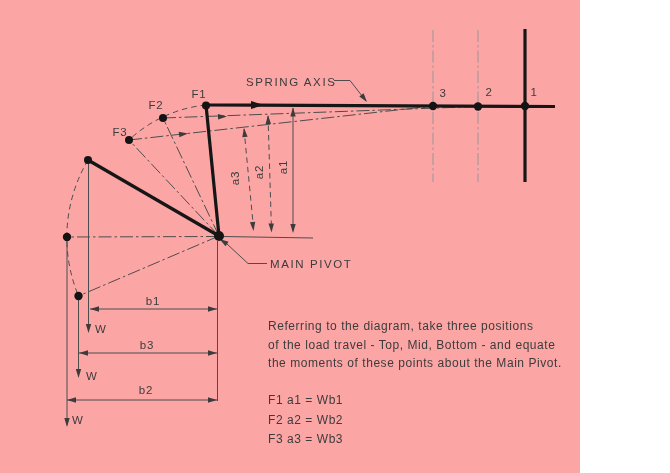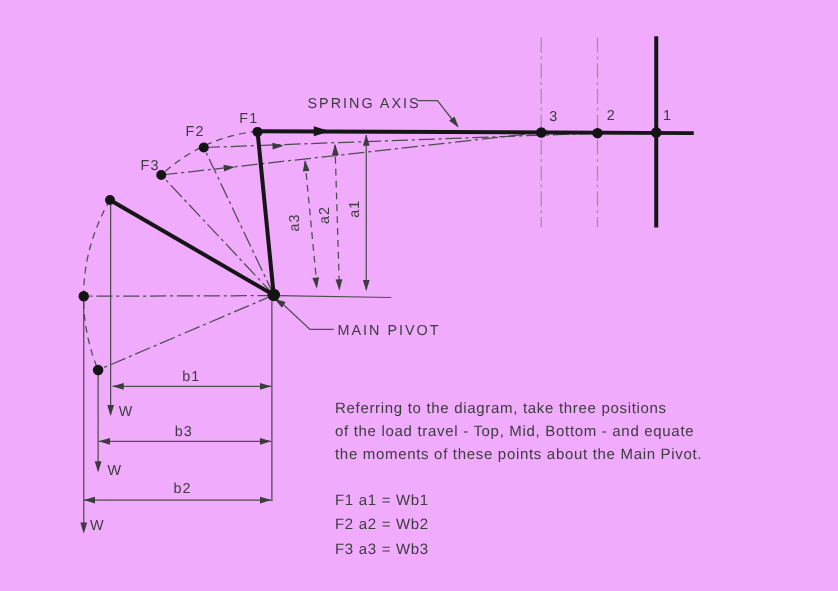--- a/index.html
+++ b/index.html
@@ -1,16 +1,16 @@
 <!DOCTYPE html>
 <html><head>
 <meta charset="utf-8">
 <style>
   html,body{margin:0;padding:0;background:#ffffff;}
-  .stage{position:relative;width:670px;height:473px;background:#f0abfc;overflow:hidden;}
+  .stage{position:relative;width:580px;height:473px;background:#fca5a5;overflow:hidden;}
   svg{display:block;}
   .cadtext{font-family:"Liberation Sans",sans-serif;fill:#3c3c3c;}
   .lbl{font-size:11.5px;letter-spacing:0.8px;}
   .caps{font-size:11.5px;letter-spacing:1.6px;}
   .note{font-size:12px;letter-spacing:0.55px;}
   .thick{stroke:#161616;stroke-width:3.2;fill:none;}
   .thin{stroke:#4d4d4d;stroke-width:1;fill:none;}
   .cline{stroke:#4d4d4d;stroke-width:1;fill:none;stroke-dasharray:13 3 2.5 3;}
   .dashed{stroke:#4d4d4d;stroke-width:1;fill:none;stroke-dasharray:5.5 4;}
   .faint{stroke:#979797;stroke-width:1;fill:none;stroke-dasharray:12 3 2.5 3;}

